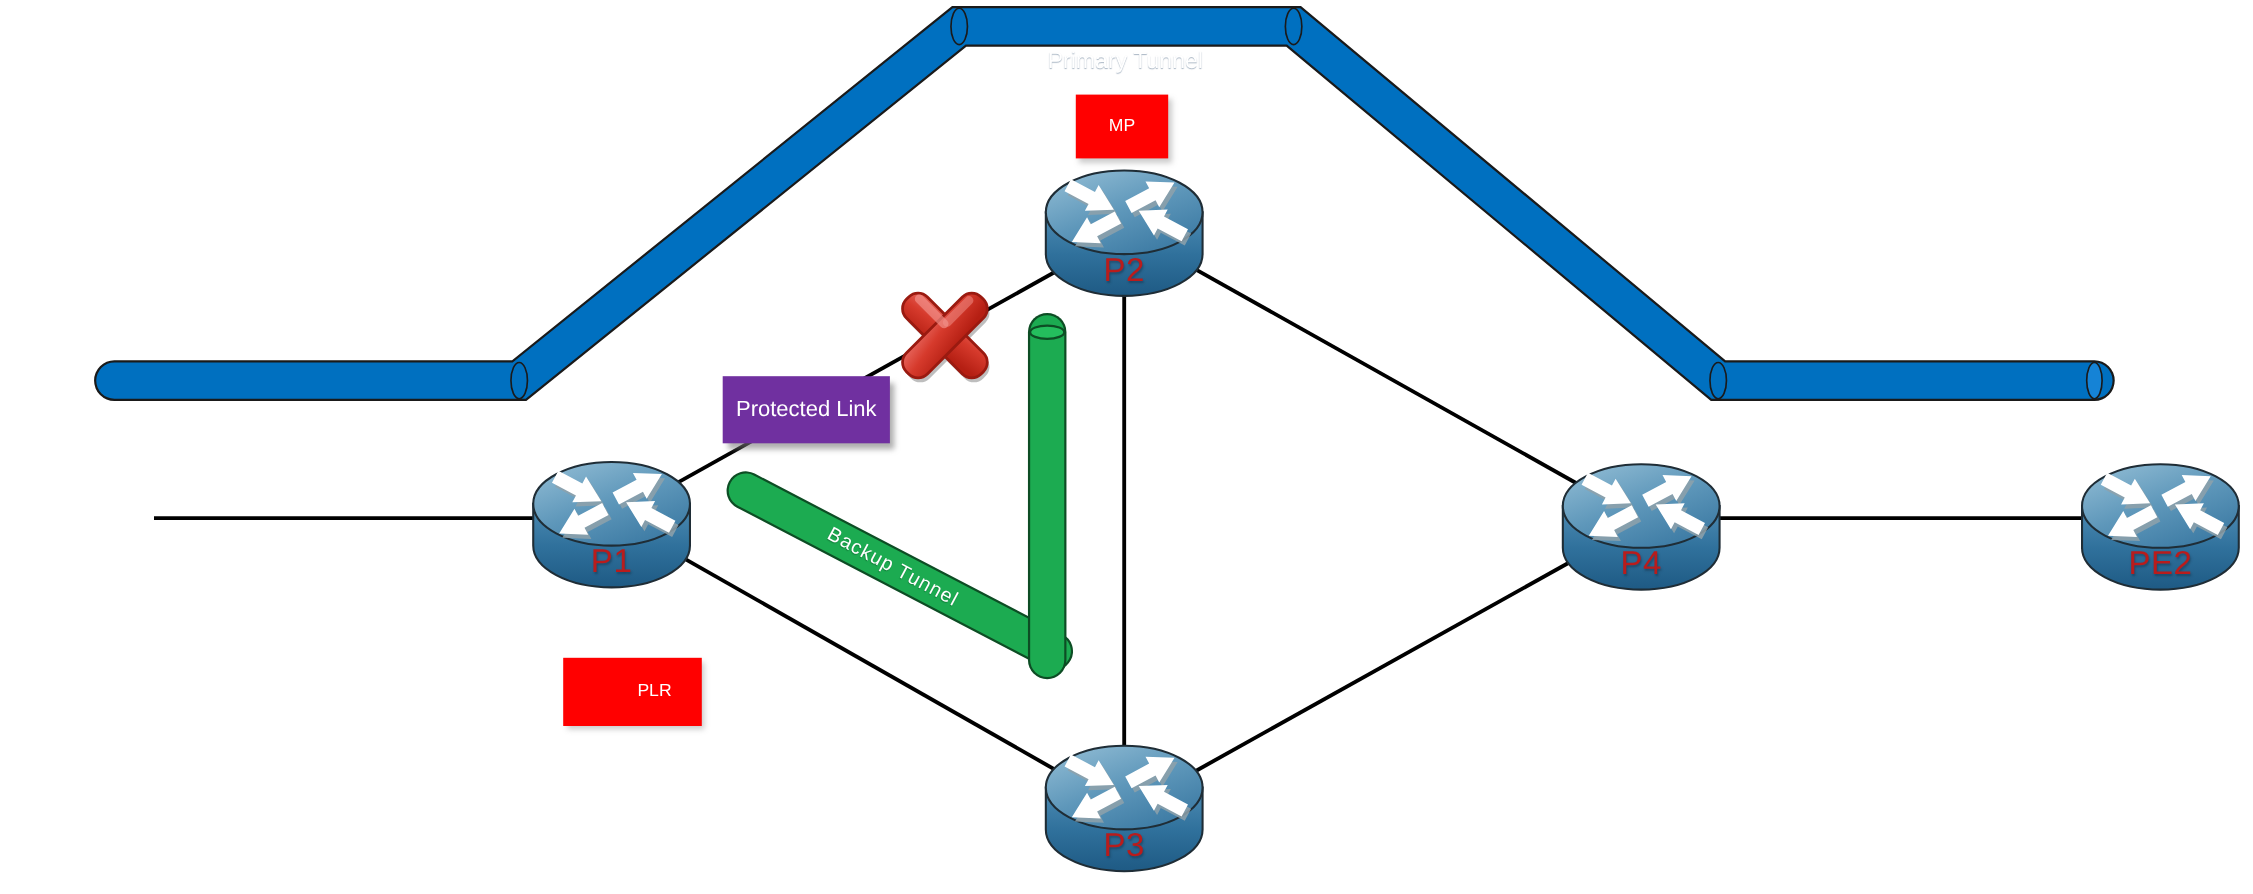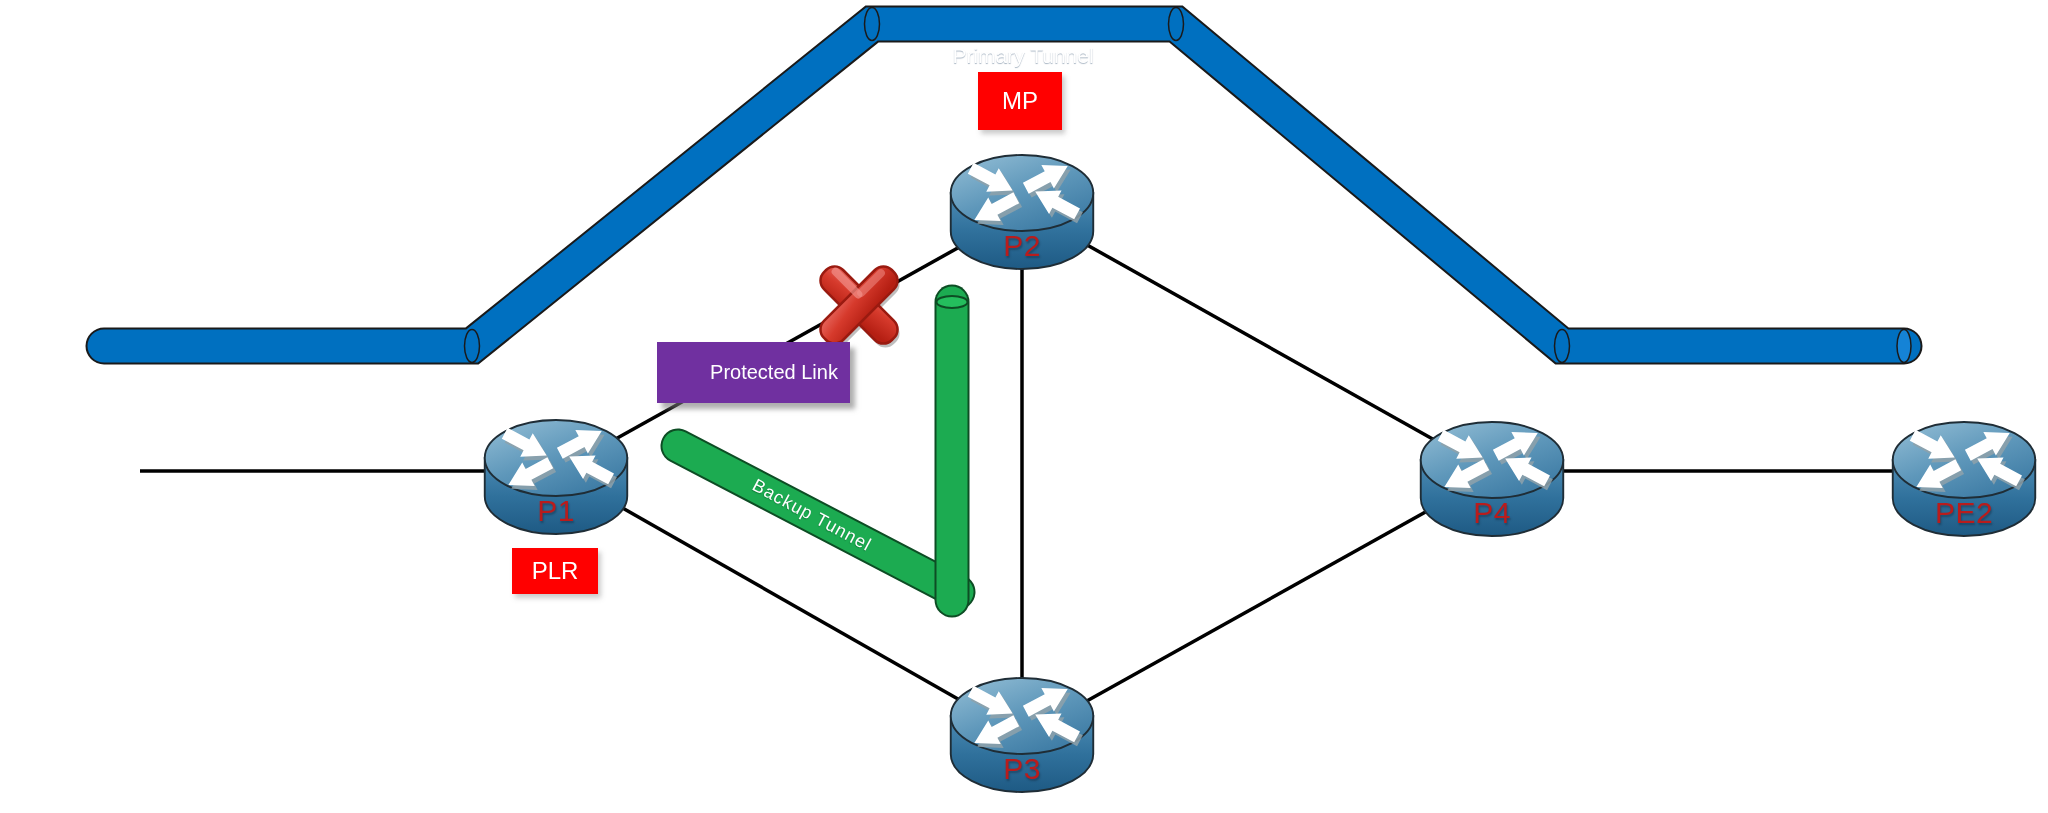--- a/index.html
+++ b/index.html
@@ -13,21 +13,21 @@
     position:absolute;left:0;top:85px;width:100%;height:32px;
     text-align:center;color:#b91c1c;font-size:30px;line-height:32px;
     text-shadow:1px 2px 2px rgba(20,40,60,.45);
     letter-spacing:.5px;
   }
 
   .badge{
     position:absolute;display:flex;align-items:center;justify-content:center;
     color:#ffffff;
   }
-  .badge-red{background:#FF0000;box-shadow:3px 4px 5px rgba(140,140,140,.45);font-size:24px;}
+  .badge-red{background:#FF0000;box-shadow:3px 4px 5px rgba(140,140,140,.45);font-size:16px;margin-top:14px;}
   .badge-purple{background:#7030A0;box-shadow:5px 6px 5px rgba(120,120,120,.6);font-size:20px;}
 
   .tunnel-text{
     position:absolute;color:#ffffff;text-align:center;
     text-shadow:0 1px 1px rgba(0,40,80,.35);
   }
   .primary-tunnel-text{left:898px;top:10px;width:250px;height:28px;font-size:21px;line-height:28px;margin-top:32px;}
   .backup-tunnel-text{
     left:697px;top:500px;width:230px;height:30px;font-size:18px;line-height:30px;
     transform:rotate(28.2deg);transform-origin:center center;letter-spacing:1px;
@@ -146,23 +146,23 @@
   <div class="router" style="left:1888px;top:412px;">
     <svg viewBox="0 0 160 140">
         <use href="#routerSym"></use>
       </svg>
     <div class="router-label">PE2</div>
   </div>
 
   <div class="badge badge-red" style="left:978px;top:72px;width:84px;height:58px;">
     <span>MP</span>
   </div>
-  <div class="badge badge-red" style="left:512px;top:548px;width:86px;height:46px;">
+  <div class="badge badge-red" style="left:512px;top:584px;width:86px;height:62px;padding-left:40px;">
     <span>PLR</span>
   </div>
-  <div class="badge badge-purple" style="left:657px;top:342px;width:152px;height:61px;padding-left:41px;">
+  <div class="badge badge-purple" style="left:657px;top:342px;width:152px;height:61px;">
     <span>Protected Link</span>
   </div>
 
   <div class="tunnel-text primary-tunnel-text">Primary Tunnel</div>
   <div class="tunnel-text backup-tunnel-text">Backup Tunnel</div>
 
 </div>
 
 </body></html>

